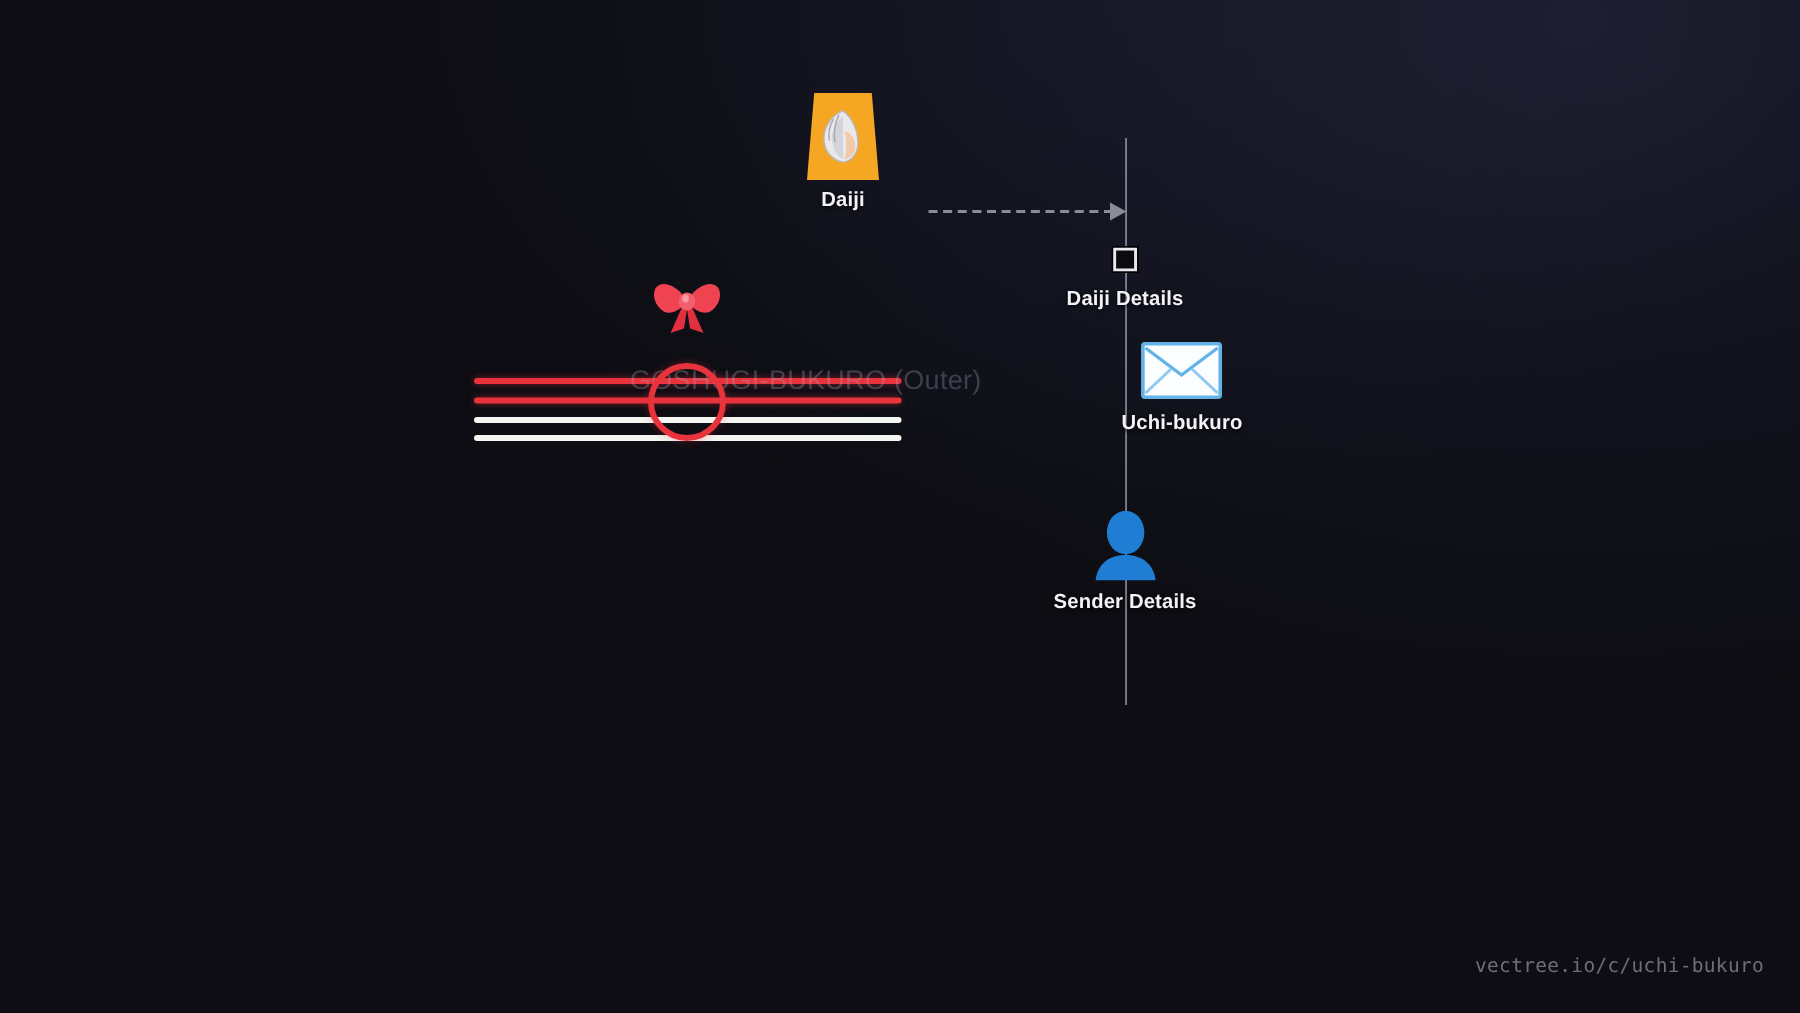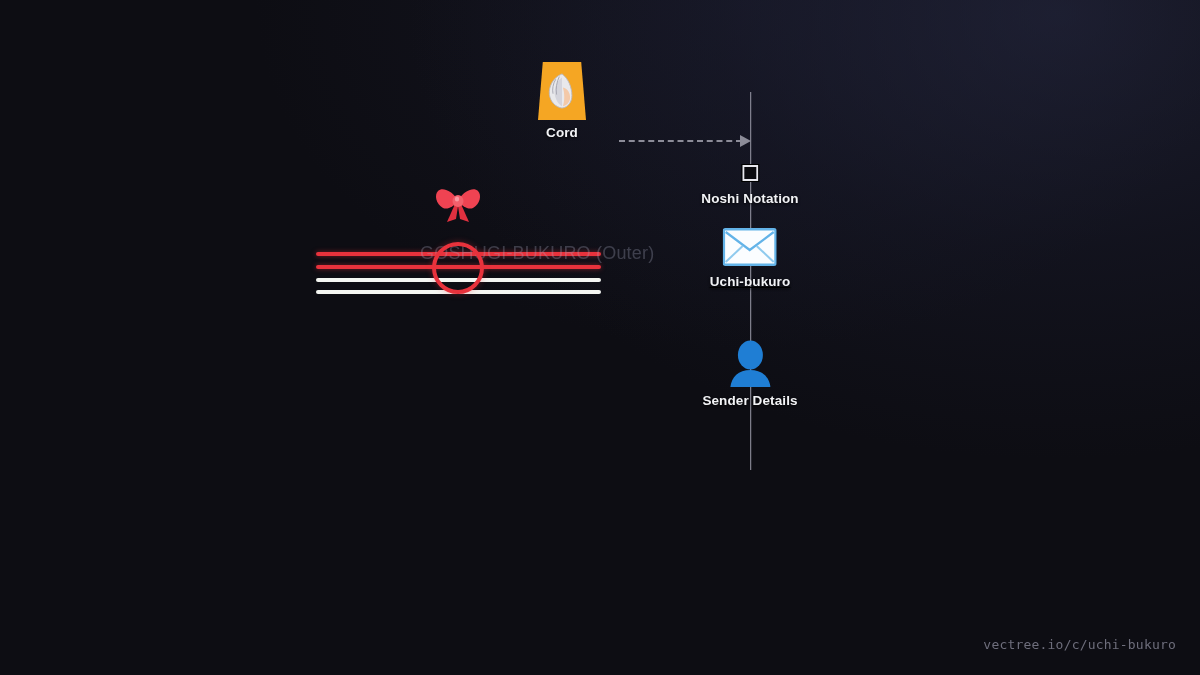--- a/index.html
+++ b/index.html
@@ -148,21 +148,21 @@
   <div class="node" style="left:562px; top:62px;">
     <div class="noshi-shape">
       <svg viewBox="0 0 40 44" class="noshi-svg" width="36" height="40" aria-hidden="true">
         <path d="M20 3 C10 7 5 17 6 26 C7 34 13 40 20 41 C27 40 31 34 31 27 C31 18 27 8 20 3 Z" fill="#e9e9ec" stroke="#b9b9c2" stroke-width="1"></path>
         <path d="M20 7 C14 11 11 19 12 26 C13 32 16 37 20 39 C20 30 20 16 20 7 Z" fill="#d4d4dc"></path>
         <path d="M21 18 C26 19 29 24 29 29 C29 34 26 38 21 39 C23 33 23 24 21 18 Z" fill="#f4c9a8"></path>
         <path d="M13 9 C10 14 9 20 10 25" stroke="#a9a9b4" stroke-width="1.1" fill="none"></path>
         <path d="M17 6 C14 12 13 19 14 26" stroke="#a9a9b4" stroke-width="1.1" fill="none"></path>
       </svg>
     </div>
-    <div class="node-label">Cord</div>
+    <div class="node-label">Daiji</div>
   </div>
 
   <div class="mizuhiki" style="left:316px; top:182px; width:285px; height:136px;">
 
     <div class="bow-shape" style="left:118px; top:0;">
       <svg viewBox="0 0 48 42" width="48" height="42" aria-hidden="true">
         <path d="M23 17 C17 8 8 5 4 9 C0 13 2 22 9 26 C14 28 20 24 23 20 Z" fill="#ef4352"></path>
         <path d="M25 17 C31 8 40 5 44 9 C48 13 46 22 39 26 C34 28 28 24 25 20 Z" fill="#ef4352"></path>
         <path d="M21 22 L13 40 L22 37 L24 24 Z" fill="#e0303f"></path>
         <path d="M27 22 L35 40 L26 37 L24 24 Z" fill="#e0303f"></path>
@@ -177,24 +177,24 @@
     <div class="cord-line cord-white" style="top:108px;"></div>
 
     <div class="cord-watermark" style="left:84px; top:61px;margin-left:20px;">GOSHUGI-BUKURO (Outer)</div>
 
     <div class="cord-knot" style="left:116px; top:60px;"></div>
 
   </div>
 
   <div class="node" style="left:750px; top:165px;">
     <div class="daiji-shape"></div>
-    <div class="node-label" style="margin-top:10px;">Noshi Notation</div>
-  </div>
-
-  <div class="node" style="left:750px; top:228px;text-decoration:underline;">
+    <div class="node-label" style="margin-top:10px;">Daiji Details</div>
+  </div>
+
+  <div class="node" style="left:788px; top:228px;">
     <svg class="env-shape" viewBox="0 0 54 38" aria-hidden="true">
       <rect x="1.2" y="1.2" width="51.6" height="35.6" rx="1.5" fill="#fbfdff" stroke="#63b3e8" stroke-width="2.4"></rect>
       <path d="M3 4 L27 22 L51 4" fill="none" stroke="#63b3e8" stroke-width="2.2"></path>
       <path d="M3 34 L20 18" fill="none" stroke="#8fcaee" stroke-width="2"></path>
       <path d="M51 34 L34 18" fill="none" stroke="#8fcaee" stroke-width="2"></path>
     </svg>
     <div class="node-label" style="margin-top:8px;">Uchi-bukuro</div>
   </div>
 
   <div class="node" style="left:750px; top:339px;">

